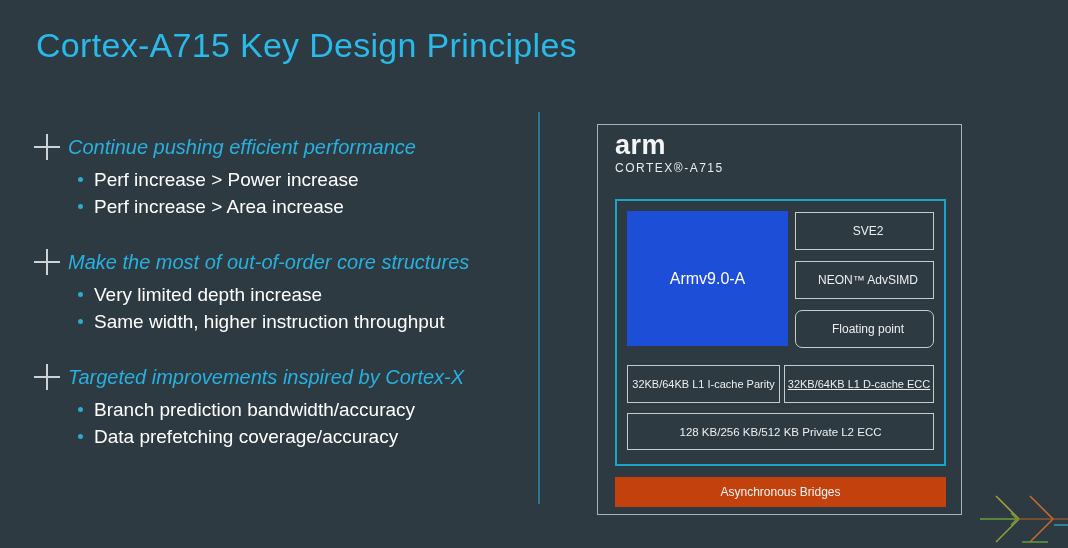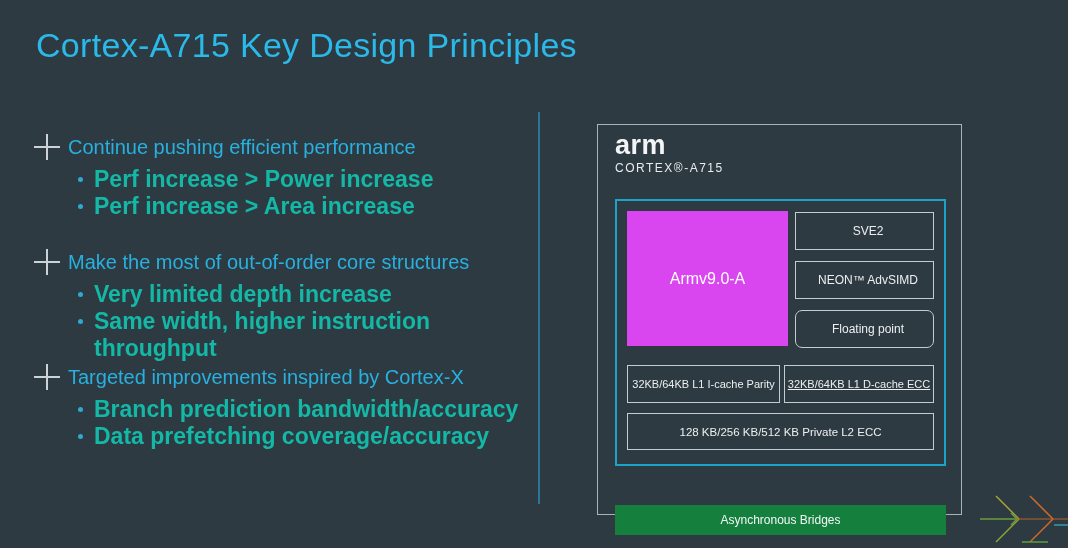--- a/index.html
+++ b/index.html
@@ -18,39 +18,39 @@
     font-size: 34px; font-weight: 400;
     color: #2ab9e8; letter-spacing: 0.3px;
   }
 
   
   .section { position: absolute; left: 34px; width: 490px; }
   .section-1 { top: 134px; }
   .section-2 { top: 249px; }
   .section-3 { top: 364px; }
 
-  .section-head { display: flex; align-items: flex-end; }
+  .section-head { display: flex; align-items: flex-end; font-style: italic; }
   .plus-icon {
     width: 26px; height: 26px; position: relative;
     margin-right: 8px; margin-top: 0px; flex: 0 0 auto;
   }
   .plus-icon::before, .plus-icon::after {
     content: ""; position: absolute; background: #ccd2d6;
   }
   .plus-icon::before { left: 12px; top: 0; width: 2px; height: 26px; }
   .plus-icon::after  { left: 0; top: 12px; width: 26px; height: 2px; }
 
   .section-heading {
     font-size: 20px; color: #28b0de; line-height: 26px; font-weight: 400;
   }
 
   .bullets { list-style: none; margin: 6px 0 0 44px; }
   .bullets li {
     position: relative; padding-left: 16px;
-    font-size: 23px; line-height: 27px; color: #14b8a6; font-weight: bold;
+    font-size: 19px; line-height: 27px; color: #ffffff;
   }
   .bullets li::before {
     content: ""; position: absolute; left: 0; top: 11px;
     width: 5px; height: 5px; border-radius: 50%;
     background: #2da9d2;
   }
 
   
   .divider {
     position: absolute; left: 538px; top: 112px;
@@ -77,21 +77,21 @@
   .diagram-inner {
     position: absolute; left: 17px; top: 74px;
     width: 331px; height: 267px;
     border: 2px solid #1ba3c8;
   }
 
   .box { position: absolute; display: flex; align-items: center; justify-content: center; text-align: center; }
 
   .core-box {
     left: 10px; top: 10px; width: 161px; height: 135px;
-    background: #d946ef; color: #ffffff; font-size: 16px;
+    background: #1d4ed8; color: #ffffff; font-size: 16px;
   }
   .unit-box {
     left: 178px; width: 139px; height: 38px;
     border: 1.5px solid #c6cbd0; color: #eceff0; font-size: 12px; padding-left: 7px;
   }
   .unit-0 { top: 11px; }
   .unit-1 { top: 60px; }
   .unit-2 { top: 109px; border-radius: 7px; }
 
   .cache-box {
@@ -102,22 +102,22 @@
   .cache-1 { left: 167px; width: 150px; text-decoration: underline; }
 
   .l2-box {
     left: 10px; top: 212px; width: 307px; height: 37px;
     border: 1.5px solid #c6cbd0; color: #eceff0; font-size: 11.5px;
   }
 
   .bridge-box {
     position: absolute; left: 17px; top: 352px;
     width: 331px; height: 30px;
-    background: #15803d; color: #f4f6f7; font-size: 12px;
-    display: flex; align-items: center; justify-content: center; margin-top: 28px;
+    background: #c2410c; color: #f4f6f7; font-size: 12px;
+    display: flex; align-items: center; justify-content: center;
   }
 
   
   .corner-art {
     position: absolute; right: 0; bottom: 0;
     width: 96px; height: 56px;
   }
 </style>
 </head>
 <body>

